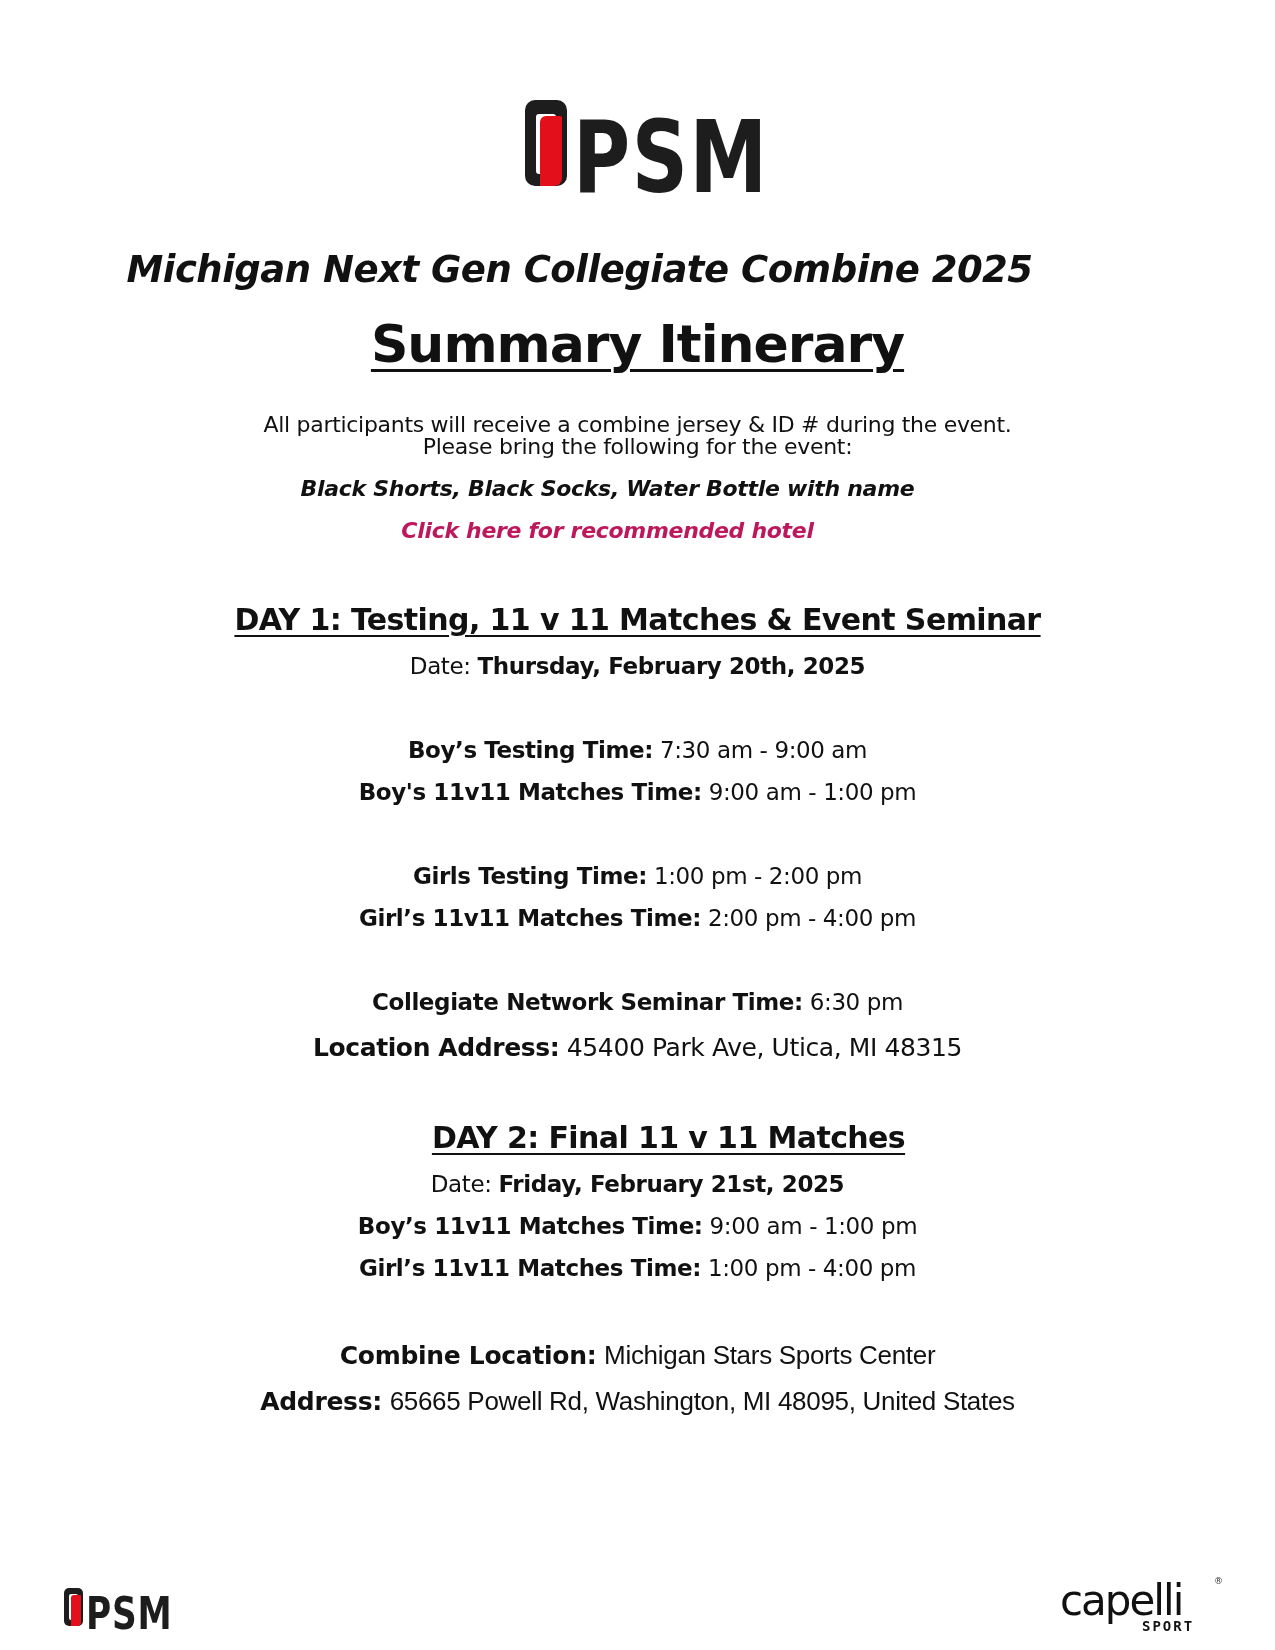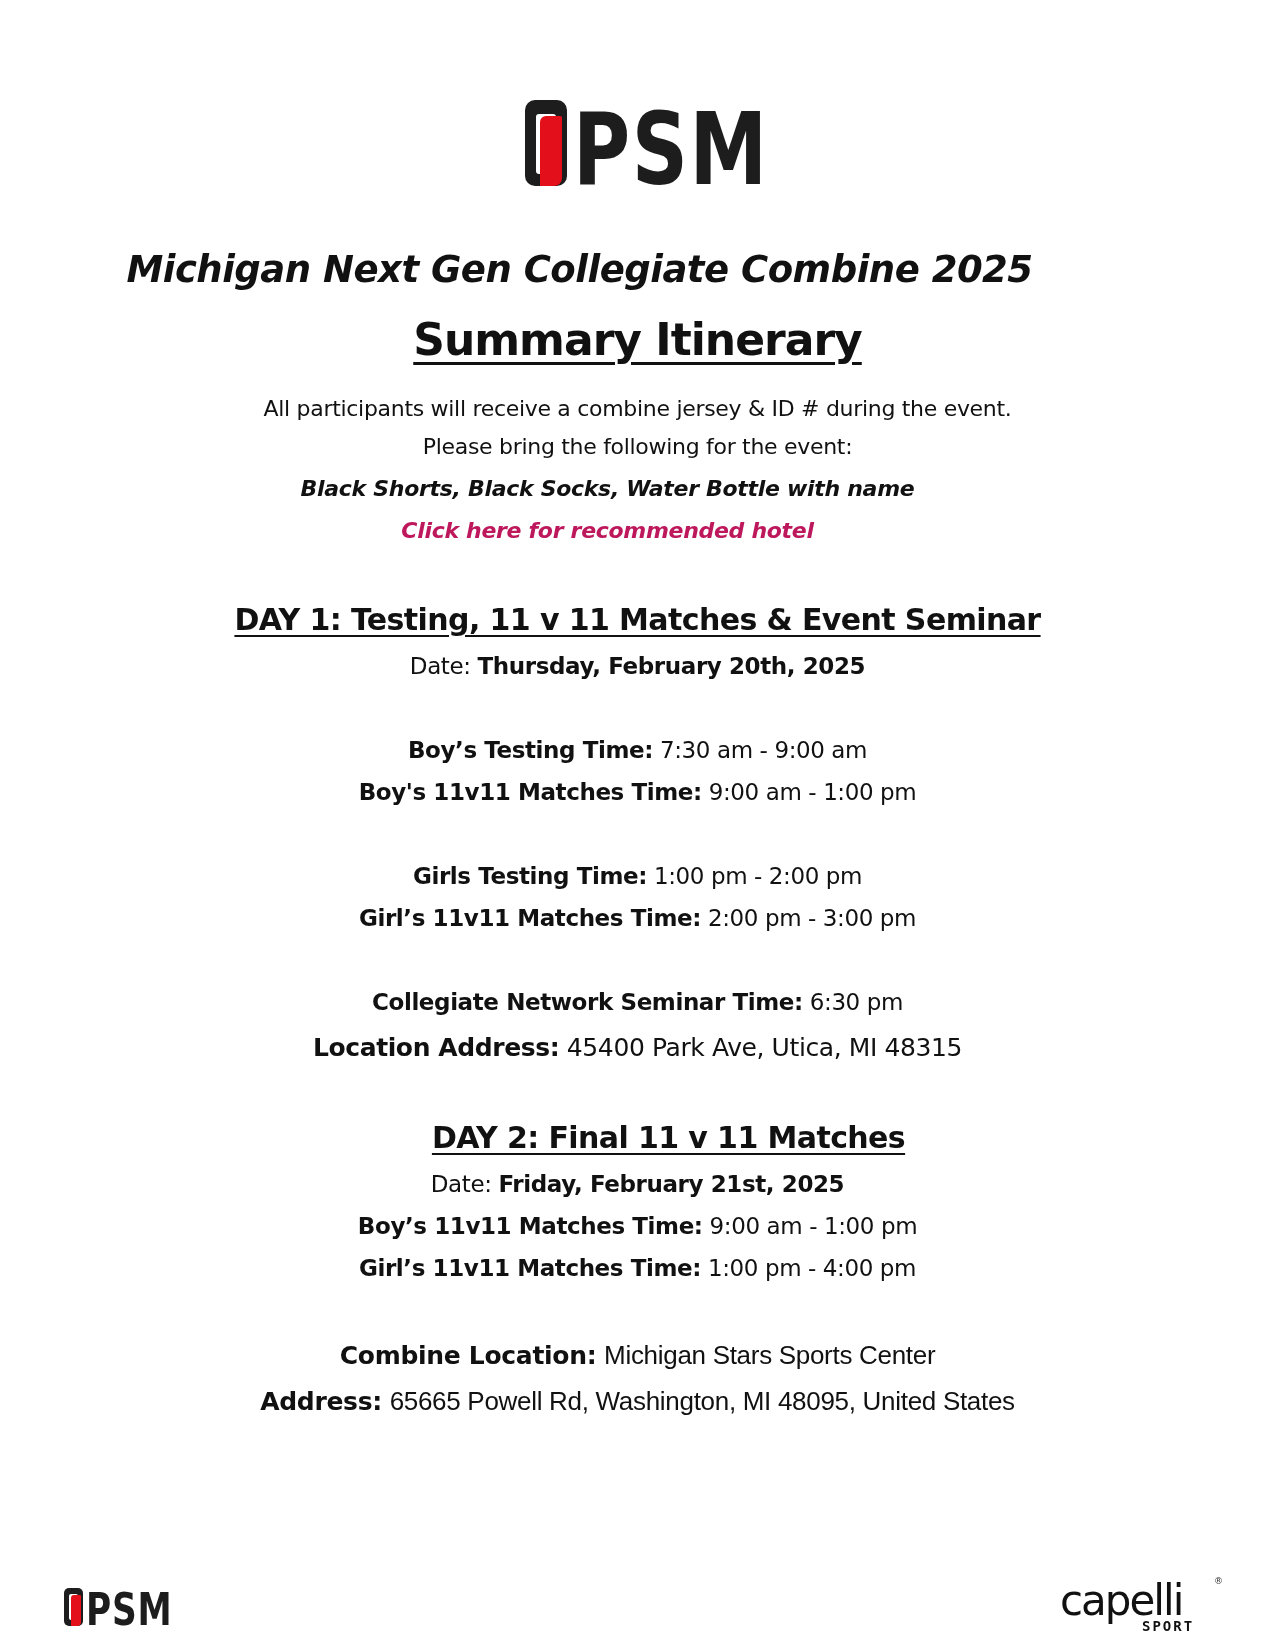--- a/index.html
+++ b/index.html
@@ -1,32 +1,32 @@
 <!DOCTYPE html>
 <html><head>
   <meta charset="utf-8">
   <style>
     html, body { margin: 0; padding: 0; background: #ffffff; }
     body {
       width: 1275px; height: 1650px; position: relative; overflow: hidden;
       font-family: "DejaVu Sans", sans-serif; color: #111111;
     }
     .center { position: absolute; left: 0; width: 1275px; text-align: center; white-space: nowrap; }
-    .logo-opsm { position: absolute; display: flex; align-items: flex-start; }
+    .logo-opsm { position: absolute; display: flex; align-items: flex-end; }
     .logo-opsm .glyph {
       font-family: "DejaVu Sans", sans-serif; font-weight: bold; color: #1d1d1d;
       display: inline-block; transform: scaleX(0.78); transform-origin: left bottom;
       letter-spacing: 2px; line-height: 1;
     }
     .o-mark { position: relative; display: inline-block; background: #1d1d1d; }
     .o-mark .hole { position: absolute; background: #ffffff; }
     .o-mark .one { position: absolute; background: #e3101b; }
 
     .title-italic { font-style: italic; font-weight: bold; font-size: 37px; letter-spacing: -0.5px; }
-    .summary { font-weight: bold; font-size: 44px; text-decoration: underline; text-decoration-thickness: 3px; text-underline-offset: 7px; letter-spacing: -1px; }
+    .summary { font-weight: bold; font-size: 52px; text-decoration: underline; text-decoration-thickness: 3px; text-underline-offset: 7px; letter-spacing: -1px; }
     .intro { font-size: 22px; letter-spacing: -0.3px; }
     .intro-bold { font-size: 22px; font-weight: bold; font-style: italic; letter-spacing: -0.3px; }
     .link { font-size: 22px; font-weight: bold; font-style: italic; color: #be185d; text-decoration-thickness: 2px; letter-spacing: -0.3px; cursor: pointer; }
     .day-heading { font-size: 30px; font-weight: bold; text-decoration: underline; text-decoration-thickness: 2px; text-underline-offset: 5px; letter-spacing: -0.6px; }
     .line { font-size: 23px; letter-spacing: -0.4px; }
     .line b { font-weight: bold; }
     .line .val { font-weight: normal; }
     .line-lib { font-size: 25px; letter-spacing: -0.3px; }
     .line-lib .val { font-family: "Liberation Sans", sans-serif; font-weight: normal; font-size: 26px; }
 
@@ -42,21 +42,21 @@
   <span class="o-mark" style="width:42px; height:86px; border-radius:10px; margin-right:6px;">
     <span class="hole" style="left:11px; top:14px; width:20px; height:60px; border-radius:3px;"></span>
     <span class="one" style="left:15px; top:16px; width:22px; height:70px; border-radius:6px 2px 8px 0;"></span>
   </span>
   <span class="glyph" style="font-size:100px; height:86px; margin-bottom:-8px;">PSM</span>
 </div>
 
 <div class="center title-italic" style="top:248px; left:-58px;">Michigan Next Gen Collegiate Combine 2025</div>
 <div class="center summary" style="top:314px;">Summary Itinerary</div>
 
-<div class="center intro" style="top:396px;">All participants will receive a combine jersey &amp; ID # during the event.</div>
+<div class="center intro" style="top:412px;">All participants will receive a combine jersey &amp; ID # during the event.</div>
 <div class="center intro" style="top:434px;">Please bring the following for the event:</div>
 <div class="center intro-bold" style="top:476px; left:-30px;">Black Shorts, Black Socks, Water Bottle with name</div>
 <div class="center" style="top:518px; left:-30px;">
   <a class="link">Click here for recommended hotel</a>
 </div>
 
 <div class="center day-heading" style="top:602px;">DAY 1: Testing, 11 v 11 Matches &amp; Event Seminar</div>
 <div class="center line" style="top:653px;">
   <span>Date:</span>
   <b>Thursday, February 20th, 2025</b>
@@ -69,21 +69,21 @@
 <div class="center line" style="top:779px;">
   <b>Boy's 11v11 Matches Time:</b>
   <span class="val">9:00 am - 1:00 pm</span>
 </div>
 <div class="center line" style="top:863px;">
   <b>Girls Testing Time:</b>
   <span class="val">1:00 pm - 2:00 pm</span>
 </div>
 <div class="center line" style="top:905px;">
   <b>Girl’s 11v11 Matches Time:</b>
-  <span class="val">2:00 pm - 3:00 pm</span>
+  <span class="val">2:00 pm - 4:00 pm</span>
 </div>
 <div class="center line" style="top:989px;">
   <b>Collegiate Network Seminar Time:</b>
   <span class="val">6:30 pm</span>
 </div>
 <div class="center line" style="top:1033px; font-size:25px;">
   <b>Location Address:</b>
   <span class="val">45400 Park Ave, Utica, MI 48315</span>
 </div>
 

